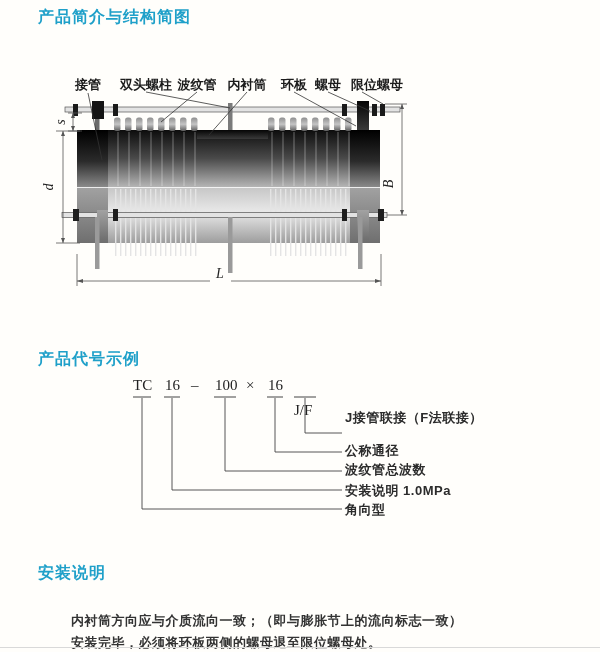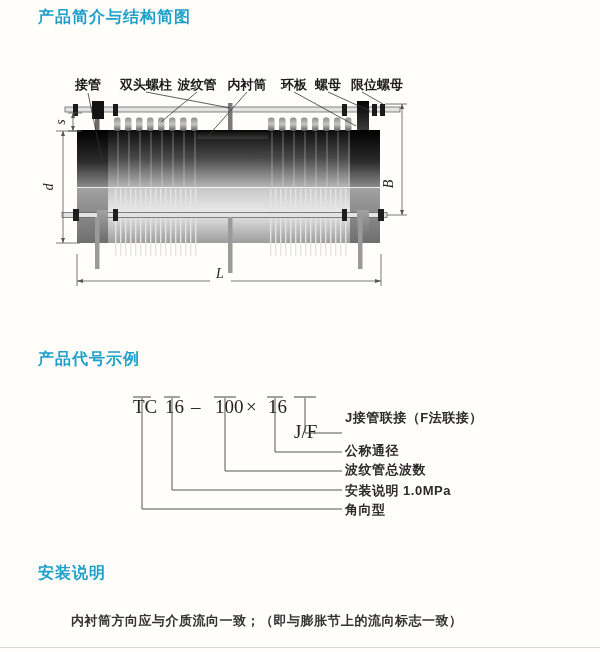--- a/index.html
+++ b/index.html
@@ -6,22 +6,22 @@
   body{font-family:"Liberation Sans",sans-serif;background:#ffffff;}
   .page{position:relative;width:600px;height:652px;background:#fffefb;overflow:hidden;padding-left:32px;}
   .bottom-rule{position:absolute;left:0;top:647px;width:600px;height:1px;background:#d9d9d9;}
   .sec-heading{position:absolute;left:38px;margin:0;font-size:16px;font-weight:bold;
                color:#1fa0c9;letter-spacing:1px;white-space:nowrap;}
   #h-intro{top:7px;}
   #h-code{top:349px;}
   #h-install{top:563px;}
   .diagram-svg{position:absolute;left:40px;top:62px;}
   .code-svg{position:absolute;left:120px;top:396px;}
-  .code-part{position:absolute;top:396px;font-family:"Liberation Serif",serif;
-             font-size:19px;color:#222;white-space:nowrap;}
+  .code-part{position:absolute;top:377px;font-family:"Liberation Serif",serif;
+             font-size:15px;color:#222;white-space:nowrap;}
   .cp0{left:133px;} .cp1{left:165px;} .cp2{left:191px;} .cp3{left:215px;}
   .cp4{left:246px;} .cp5{left:268px;} .cp6{left:294px;margin-top:25px;}
   .callout{position:absolute;left:345px;font-size:13px;font-weight:600;color:#2b2b2b;
            white-space:nowrap;letter-spacing:0.5px;}
   .co0{top:409px;} .co1{top:461px;} .co2{top:442px;} .co3{top:482px;} .co4{top:501px;}
   .install-line{position:absolute;left:55px;margin:16px;font-size:13px;font-weight:600;
                 color:#333;white-space:nowrap;letter-spacing:0.5px;}
   .il0{top:596px;} .il1{top:618px;}
   .svg-label{font-family:"Liberation Sans",sans-serif;font-size:13px;font-weight:bold;fill:#1c1c1c;}
   .svg-dim{font-family:"Liberation Serif",serif;font-style:italic;font-size:14px;fill:#222;}
@@ -212,15 +212,16 @@
 
   <span class="callout co0">J接管联接（F法联接）</span>
   <span class="callout co1">波纹管总波数</span>
   <span class="callout co2">公称通径</span>
   <span class="callout co3">安装说明 1.0MPa</span>
   <span class="callout co4">角向型</span>
 
   <h2 id="h-install" class="sec-heading">安装说明</h2>
 
   <p class="install-line il0">内衬筒方向应与介质流向一致；（即与膨胀节上的流向标志一致）</p>
+  <p class="install-line il1">安装完毕，必须将环板两侧的螺母退至限位螺母处。</p>
 
   <div class="bottom-rule"></div>
 </div>
 
 </body></html>

